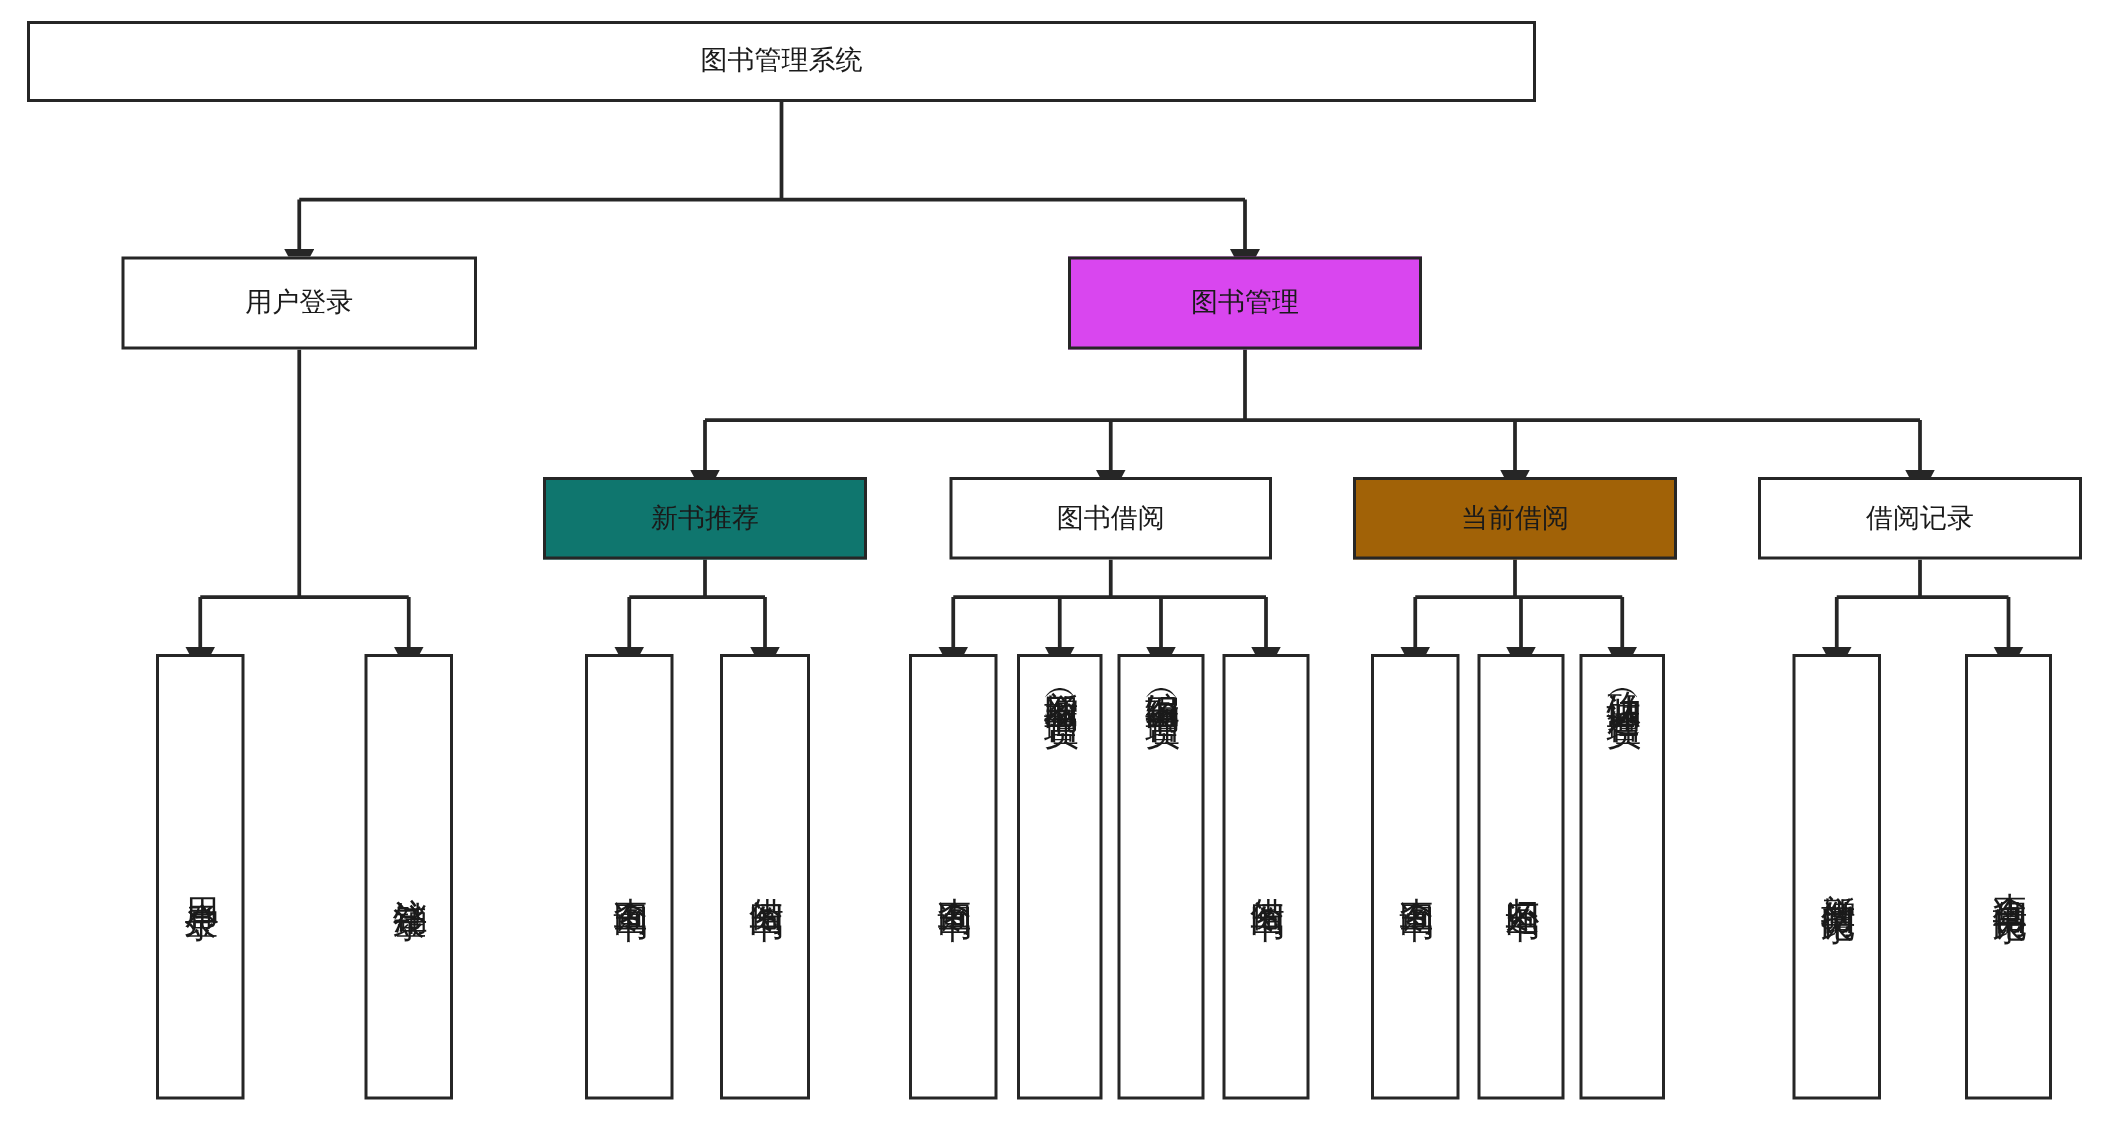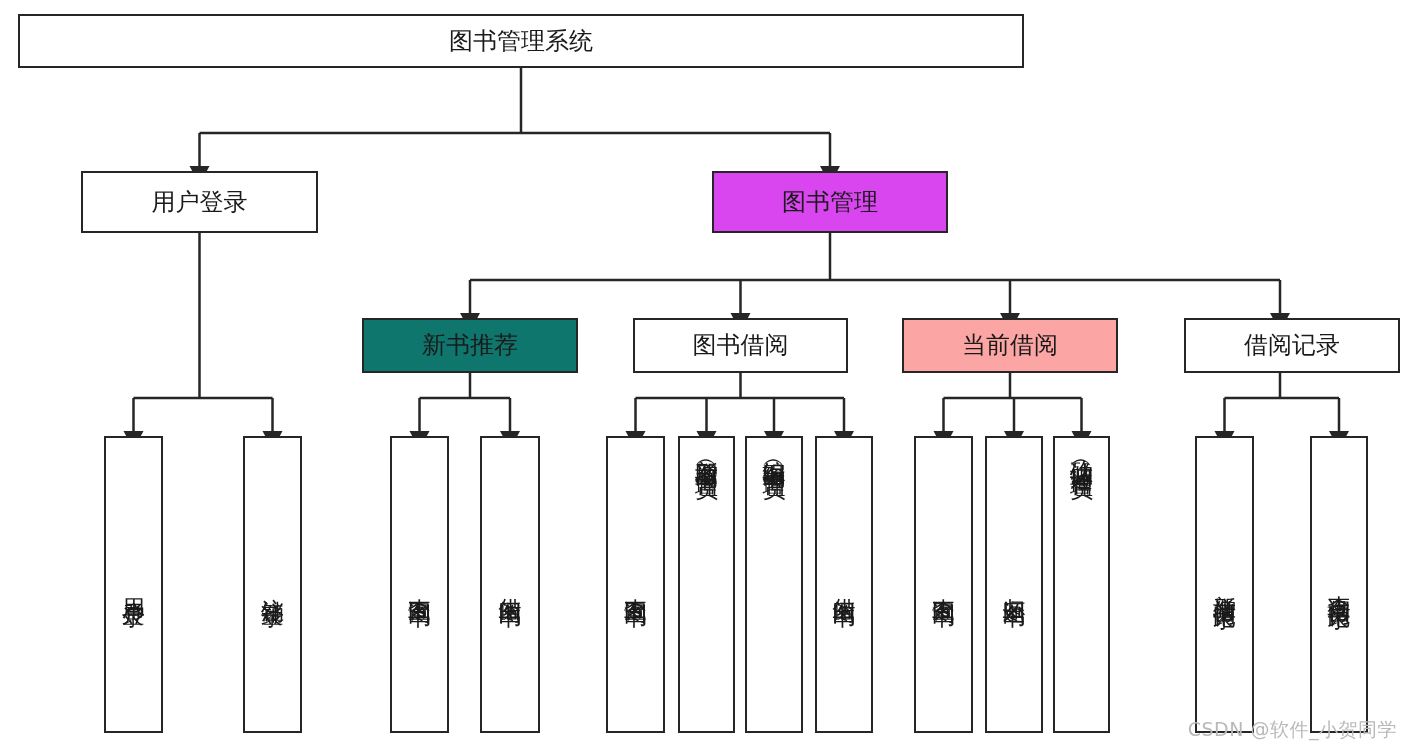--- a/index.html
+++ b/index.html
@@ -36,21 +36,21 @@
     align-items: center;
     justify-content: center;
   }
   .node-label {
     color: #1a1a1a;
     text-align: center;
     line-height: 1.18;
     white-space: pre;
   }
   .node-h .node-label {
-    font-size: 24px;
+    font-size: 18px;
     writing-mode: horizontal-tb;
   }
   .node-v {
     align-items: flex-start;
     justify-content: center;
     padding-top: 4px;
   }
   .node-v .node-label {
     writing-mode: vertical-rl;
     text-orientation: upright;
@@ -130,24 +130,24 @@
       </div>
       <div class="node-box node-h" style="left: 712px; top: 171px; width: 236px; height: 62px; border-color: rgb(38, 38, 38); background: #d946ef;">
         <span class="node-label" style="color: rgb(26, 26, 26);">图书管理</span>
       </div>
       <div class="node-box node-h" style="left: 362px; top: 318px; width: 216px; height: 55px; border-color: rgb(38, 38, 38); background: #0f766e;">
         <span class="node-label" style="color: rgb(26, 26, 26);">新书推荐</span>
       </div>
       <div class="node-box node-h" style="left: 633px; top: 318px; width: 215px; height: 55px; border-color: rgb(38, 38, 38); background: rgb(255, 255, 255);">
         <span class="node-label" style="color: rgb(26, 26, 26);">图书借阅</span>
       </div>
-      <div class="node-box node-h" style="left: 902px; top: 318px; width: 216px; height: 55px; border-color: rgb(38, 38, 38); background: #fca5a5;">
+      <div class="node-box node-h" style="left: 902px; top: 318px; width: 216px; height: 55px; border-color: rgb(38, 38, 38); background: #a16207;">
         <span class="node-label" style="color: rgb(26, 26, 26);">当前借阅</span>
       </div>
-      <div class="node-box node-h" style="left: 1172px; top: 318px; width: 216px; height: 55px; border-color: rgb(38, 38, 38); background: rgb(255, 255, 255); margin-left: 12px;">
+      <div class="node-box node-h" style="left: 1172px; top: 318px; width: 216px; height: 55px; border-color: rgb(38, 38, 38); background: rgb(255, 255, 255);">
         <span class="node-label" style="color: rgb(26, 26, 26);">借阅记录</span>
       </div>
       <div class="node-box node-v centered" style="left: 104px; top: 436px; width: 59px; height: 297px; border-color: rgb(38, 38, 38); background: rgb(255, 255, 255);">
         <span class="node-label" style="color: rgb(26, 26, 26);">用户登录</span>
       </div>
       <div class="node-box node-v centered" style="left: 243px; top: 436px; width: 59px; height: 297px; border-color: rgb(38, 38, 38); background: rgb(255, 255, 255);">
         <span class="node-label" style="color: rgb(26, 26, 26);">注销登录</span>
       </div>
       <div class="node-box node-v centered" style="left: 390px; top: 436px; width: 59px; height: 297px; border-color: rgb(38, 38, 38); background: rgb(255, 255, 255);">
         <span class="node-label" style="color: rgb(26, 26, 26);">查询图书</span>
@@ -177,14 +177,13 @@
         <span class="node-label" style="color: rgb(26, 26, 26);">确认归还（管理员）</span>
       </div>
       <div class="node-box node-v centered" style="left: 1195px; top: 436px; width: 59px; height: 297px; border-color: rgb(38, 38, 38); background: rgb(255, 255, 255);">
         <span class="node-label" style="color: rgb(26, 26, 26);">新增借阅记录</span>
       </div>
       <div class="node-box node-v centered" style="left: 1310px; top: 436px; width: 58px; height: 297px; border-color: rgb(38, 38, 38); background: rgb(255, 255, 255);">
         <span class="node-label" style="color: rgb(26, 26, 26);">查询借阅记录</span>
       </div>
     </div>
 
-  <div class="watermark">CSDN @软件_小贺同学</div>
 </div>
 
 </body></html>

